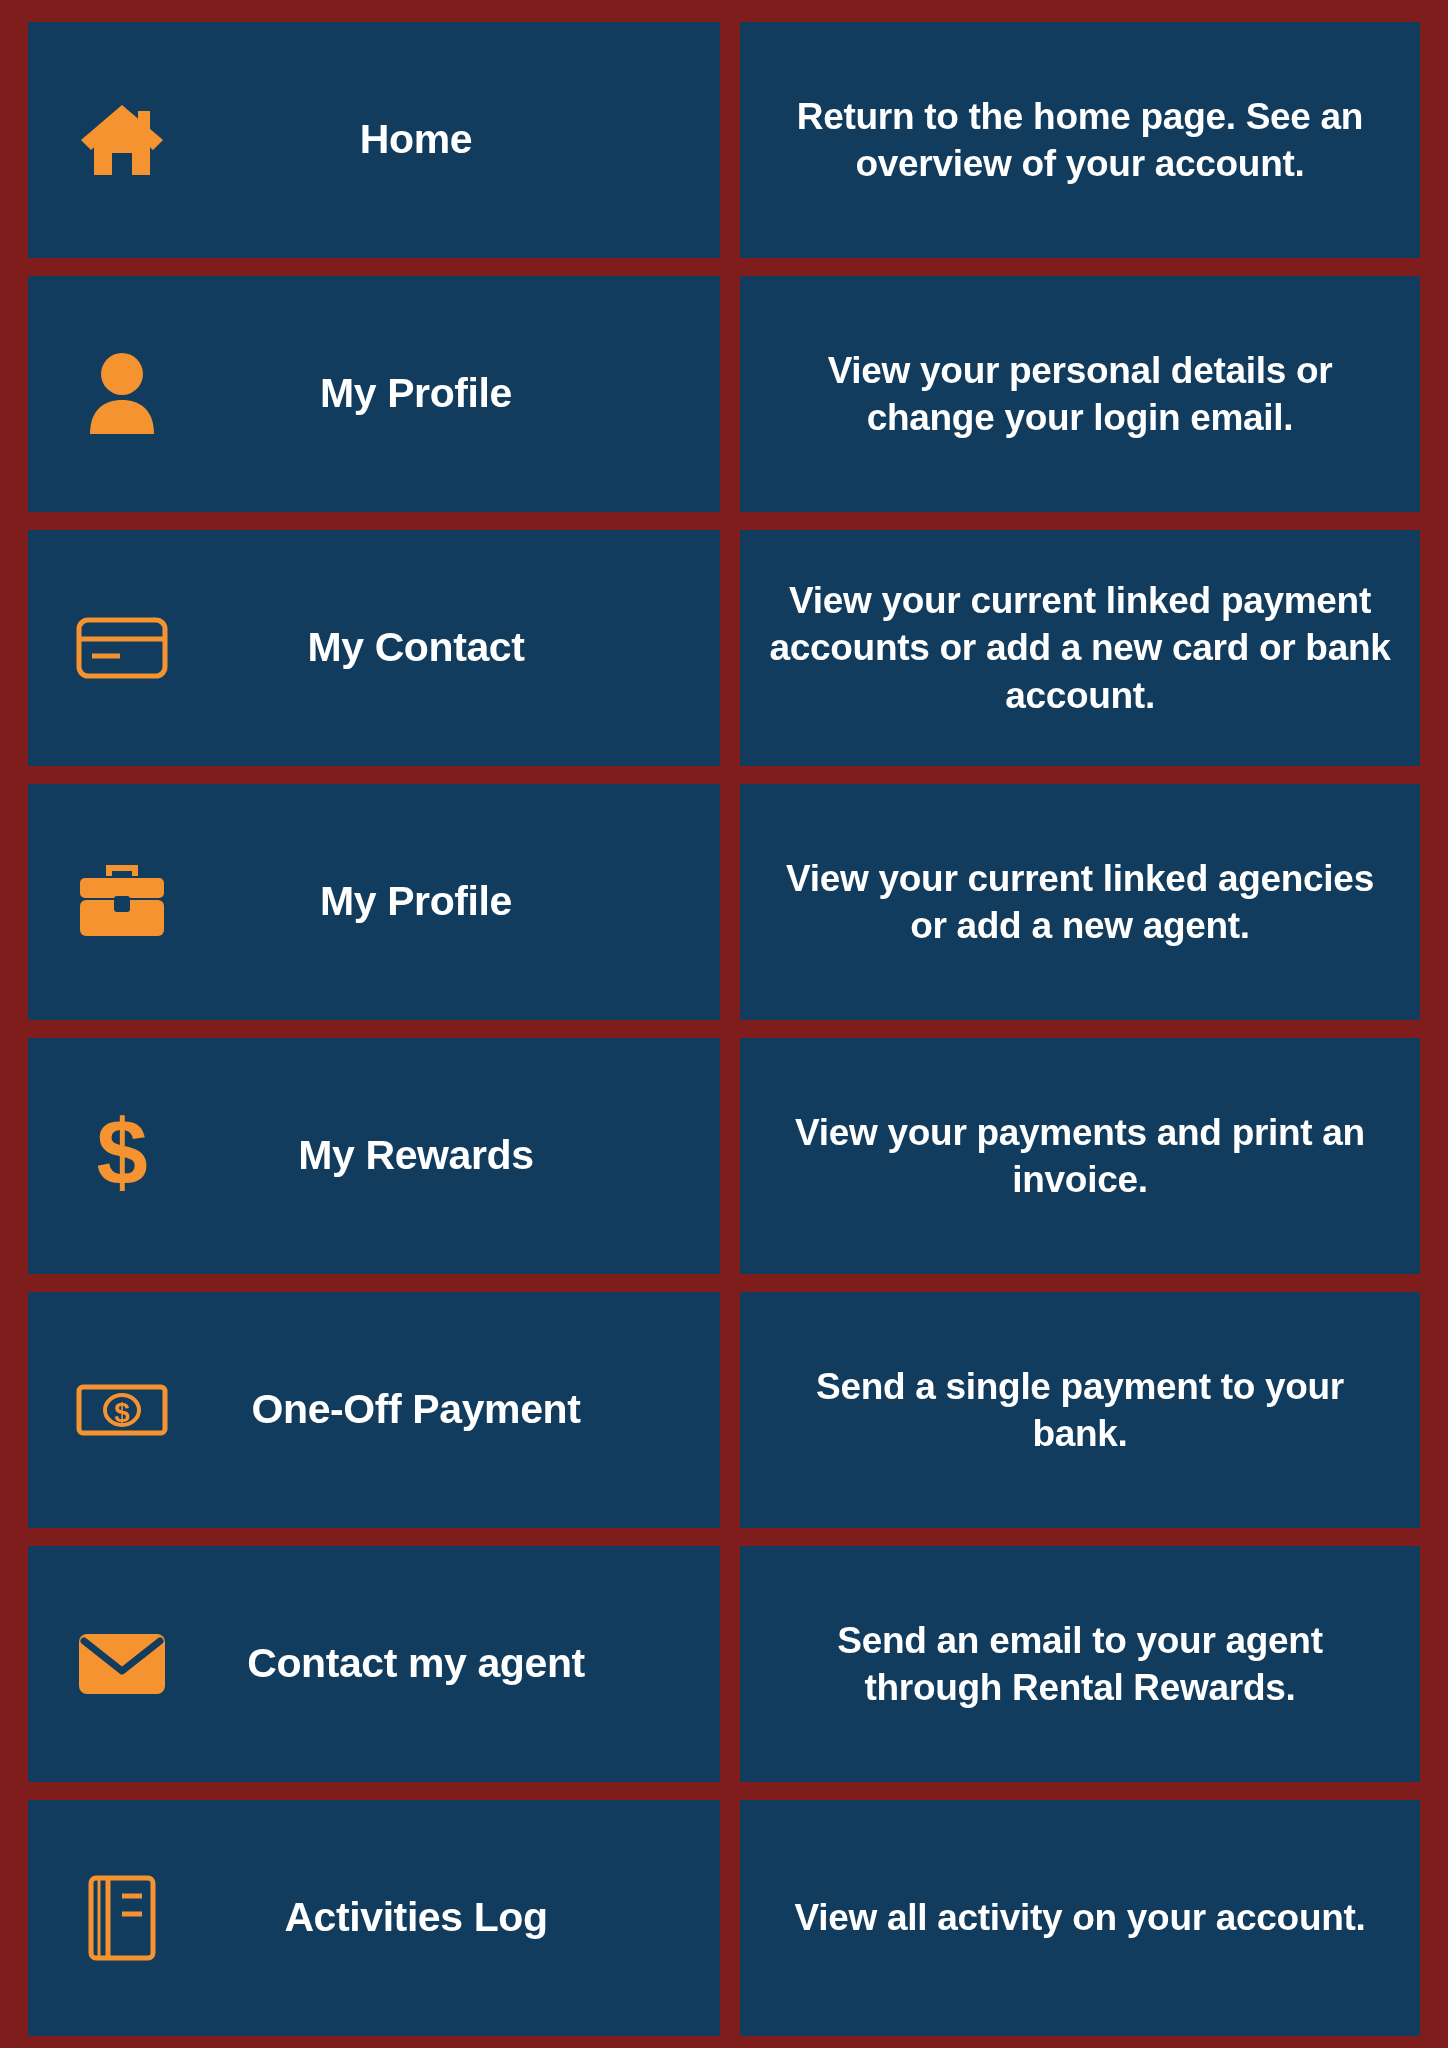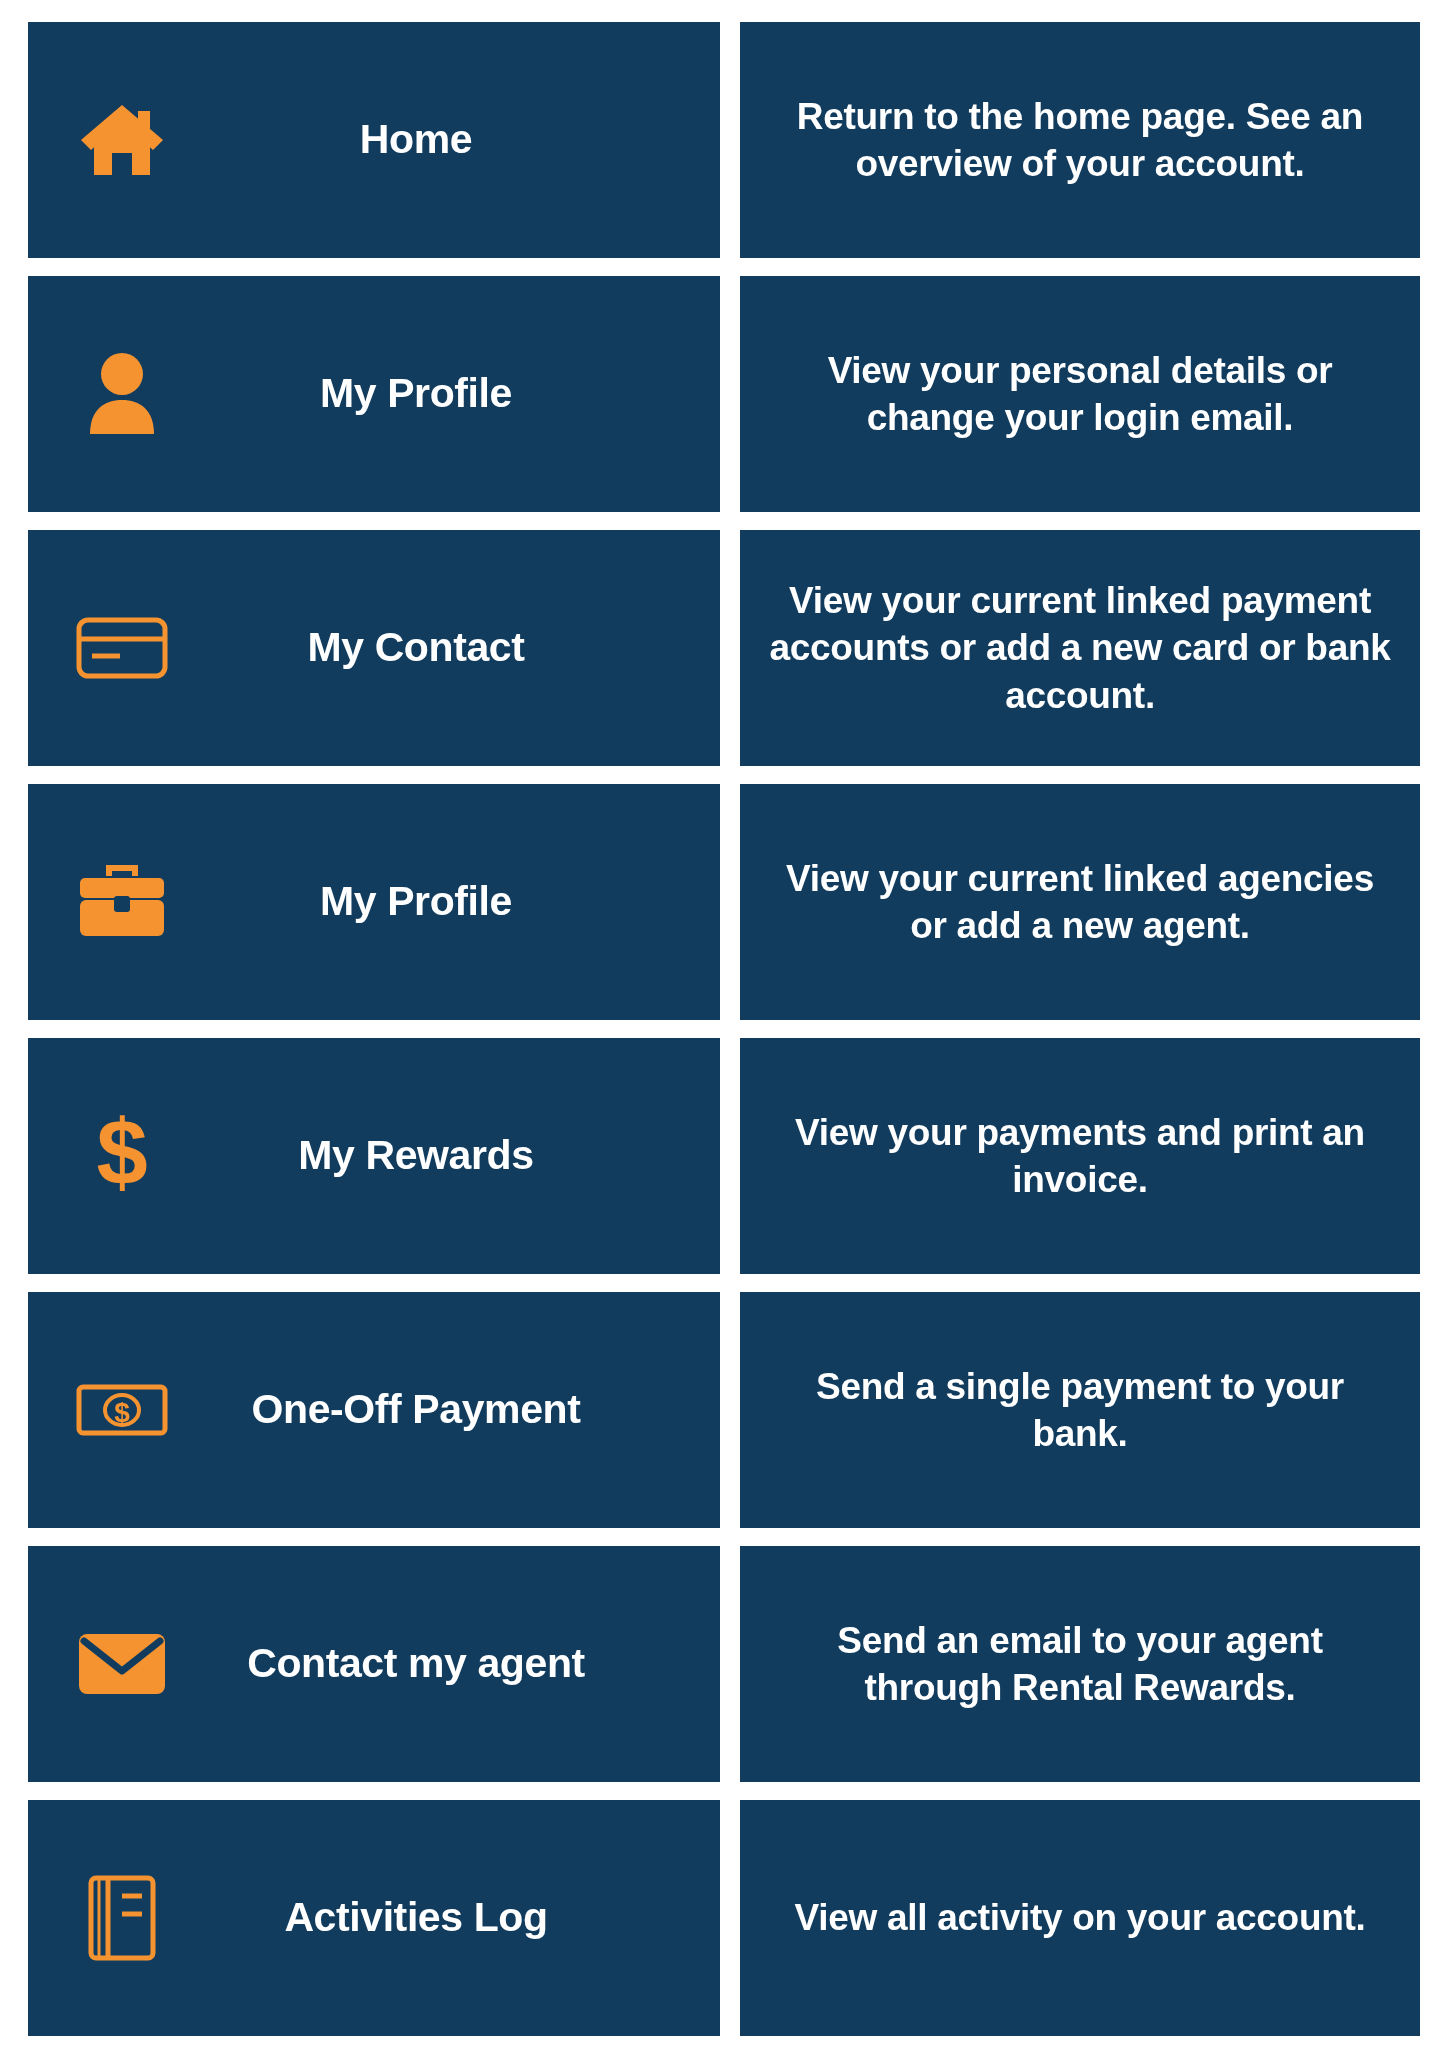--- a/index.html
+++ b/index.html
@@ -10,21 +10,21 @@
   body {
     width: 1448px;
     min-height: 2048px;
     font-family: "Liberation Sans", sans-serif;
     -webkit-font-smoothing: antialiased;
   }
 
   #app {
     width: 1448px;
     min-height: 2048px;
-    background: #ffffff;
+    background: #7f1d1d;
     padding: 22px 28px 0 28px;
     box-sizing: border-box;
   }
 
   .menu-list {
     display: flex;
     flex-direction: column;
     gap: 18px;
   }
 

